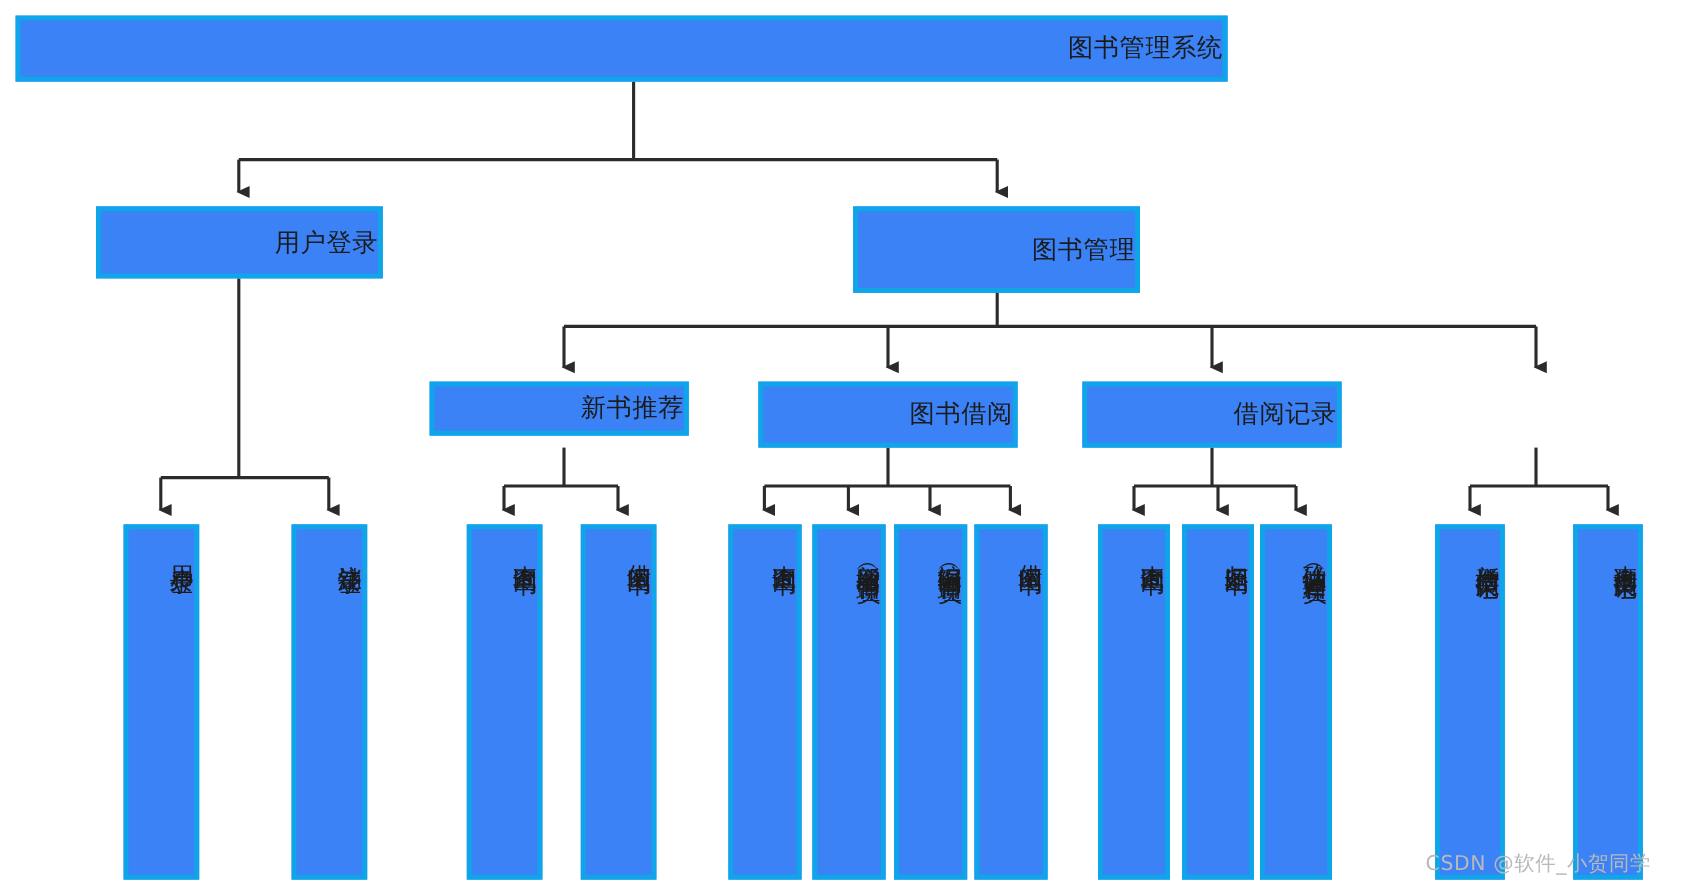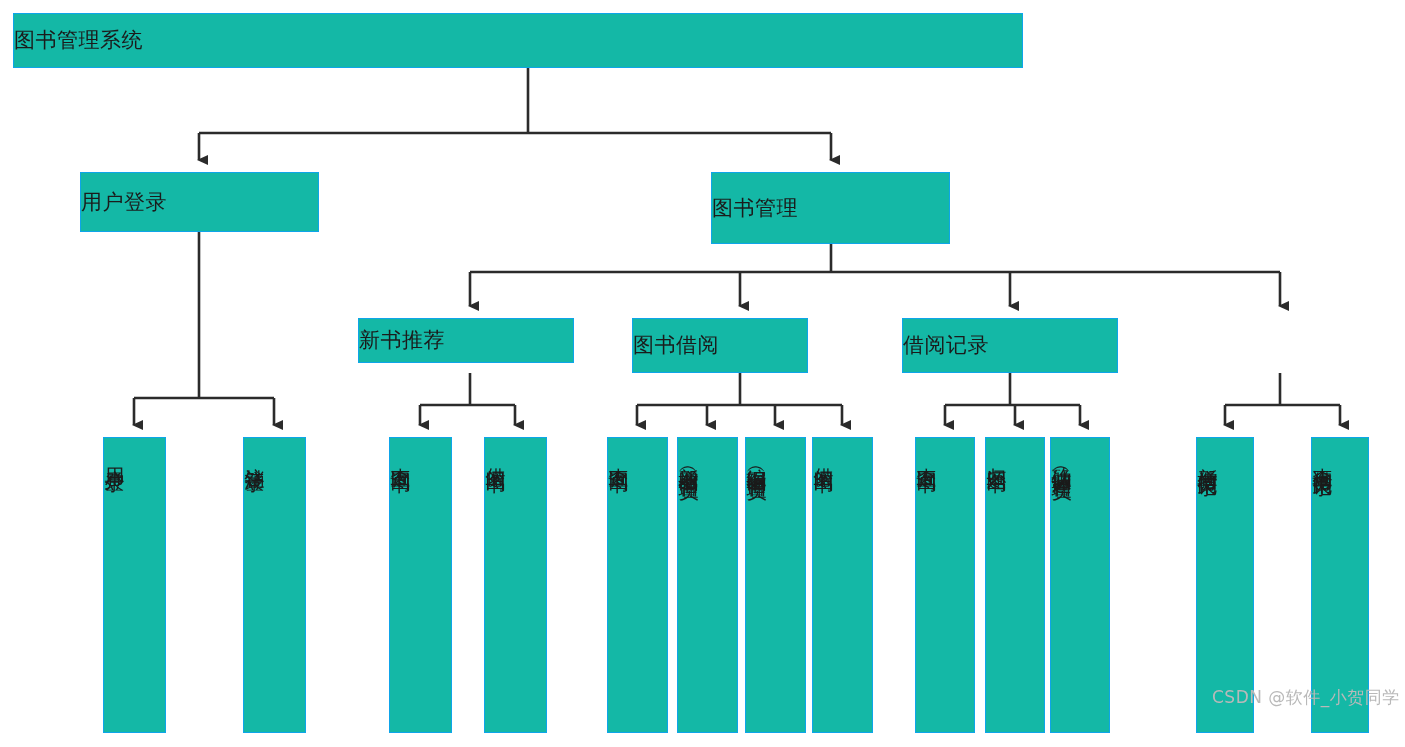--- a/index.html
+++ b/index.html
@@ -19,25 +19,25 @@
     position: absolute;
     left: 0;
     top: 0;
     width: 1405px;
     height: 747px;
     pointer-events: none;
   }
   .node {
     position: absolute;
     box-sizing: border-box;
-    background: #14b8a6;
-    border: 1px solid #0ea5e9;
+    background: #3b82f6;
+    border: 4px solid #0ea5e9;
     display: flex;
     align-items: center;
-    justify-content: flex-start;
+    justify-content: flex-end;
     color: #1b1b1b;
   }
   .node .label {
     display: block;
     text-align: center;
     line-height: 1.18;
     letter-spacing: 0.5px;
   }
   
   .node.h .label {
@@ -126,21 +126,21 @@
   <div class="node h" style="left:80px;top:172px;width:239px;height:60px;">
     <span class="label">用户登录</span>
   </div>
   <div class="node h" style="left:711px;top:172px;width:239px;height:72px;">
     <span class="label">图书管理</span>
   </div>
 
   <div class="node h" style="left:358px;top:318px;width:216px;height:45px;">
     <span class="label">新书推荐</span>
   </div>
-  <div class="node h" style="left:632px;top:318px;width:176px;height:55px;">
+  <div class="node h" style="left:632px;top:318px;width:216px;height:55px;">
     <span class="label">图书借阅</span>
   </div>
   <div class="node h" style="left:902px;top:318px;width:216px;height:55px;">
     <span class="label">借阅记录</span>
   </div>
 
   <div class="node v" style="left:103px;top:437px;width:63px;height:296px;">
     <span class="label">用户登录</span>
   </div>
   <div class="node v" style="left:243px;top:437px;width:63px;height:296px;">
@@ -177,15 +177,15 @@
     <span class="label">确认归还（管理员）</span>
   </div>
 
   <div class="node v" style="left:1196px;top:437px;width:58px;height:296px;">
     <span class="label">新增借阅记录</span>
   </div>
   <div class="node v" style="left:1311px;top:437px;width:58px;height:296px;">
     <span class="label">查询借阅记录</span>
   </div>
 
-  <div class="watermark" style="left:1188px;top:686px;margin-left:24px;">CSDN @软件_小贺同学</div>
+  <div class="watermark" style="left:1188px;top:708px;">CSDN @软件_小贺同学</div>
 
 </div>
 
 </body></html>

